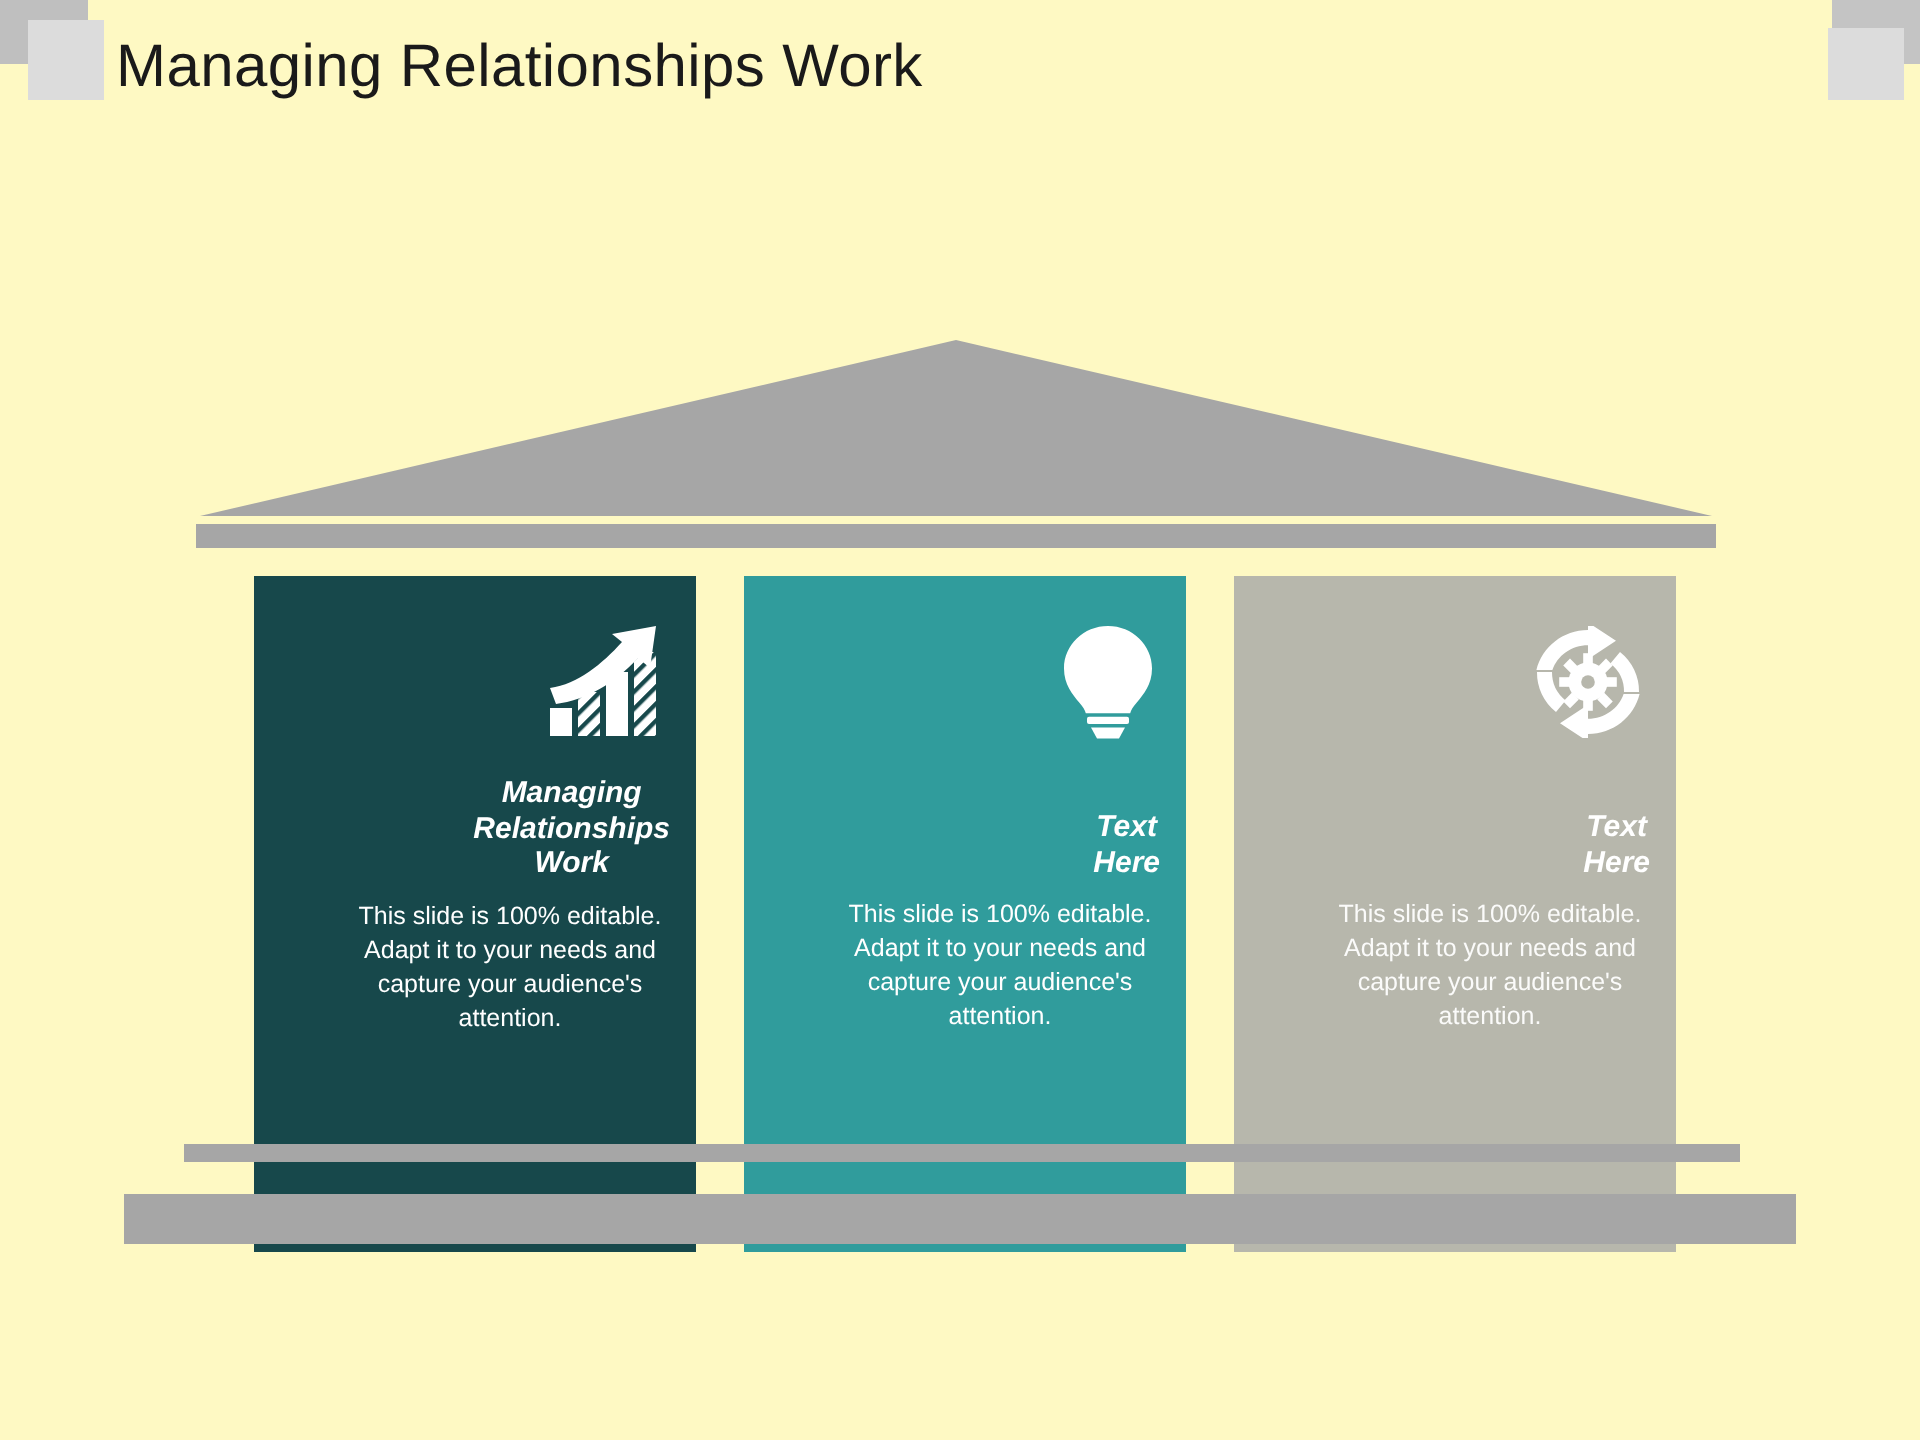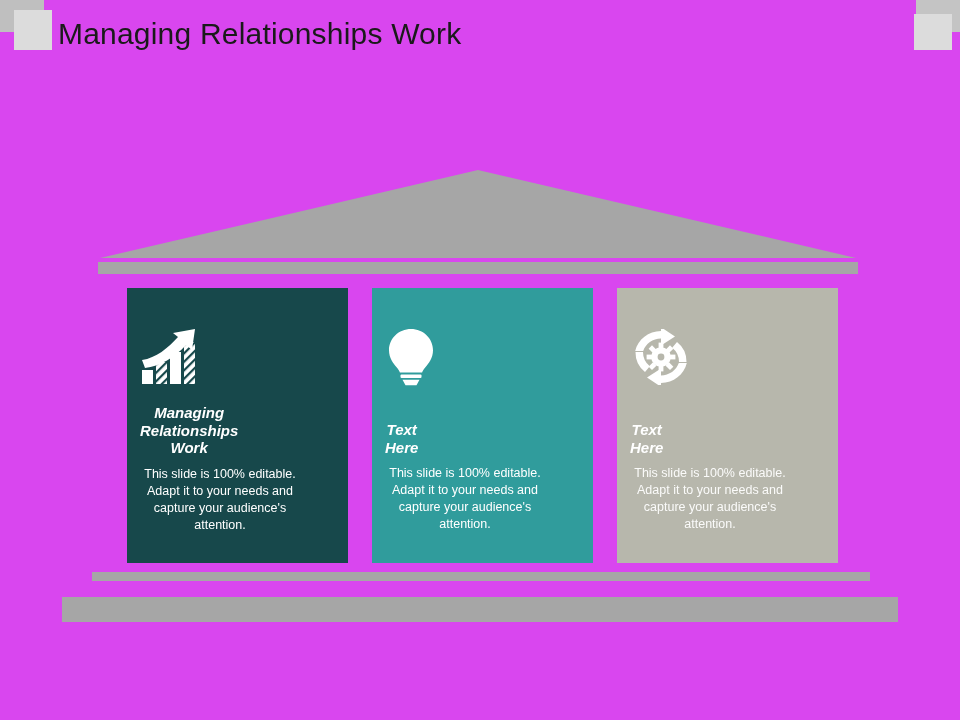--- a/index.html
+++ b/index.html
@@ -10,21 +10,21 @@
     width: 960px;
     height: 720px;
     background: #ffffff;
     font-family: "Liberation Sans", sans-serif;
     overflow: hidden;
   }
   #slide {
     position: relative;
     width: 960px;
     height: 720px;
-    background: #d946ef;
+    background: #fef9c3;
   }
 
   
   .corner-sq {
     position: absolute;
   }
   #corner-tl-dark  { left: -12px; top: -14px;  width: 56px; height: 46px; background: #bfbfbf; }
   #corner-tl-light { left: 14px;  top: 10px;   width: 38px; height: 40px; background: #dcdcdc; }
   #corner-tr-dark  { left: 916px; top: -14px;  width: 58px; height: 46px; background: #c4c4c4; }
   #corner-tr-light { left: 914px; top: 14px;   width: 38px; height: 36px; background: #dcdcdc; }
@@ -59,26 +59,26 @@
     width: 760px;
     height: 12px;
     background: #a6a6a6;
   }
 
   
   .card {
     position: absolute;
     top: 288px;
     width: 221px;
-    height: 275px;
+    height: 338px;
     box-sizing: border-box;
-    padding: 16px 13px;
+    padding: 0 13px;
     display: flex;
     flex-direction: column;
-    align-items: flex-start;
+    align-items: flex-end;
   }
   #card-1 { left: 127px; background: #17484b; }
   #card-2 { left: 372px; background: #309c9c; }
   #card-3 { left: 617px; background: #b7b7ac; }
 
   .card-icon {
     margin-top: 22px;
     height: 62px;
     display: flex;
     align-items: center;

